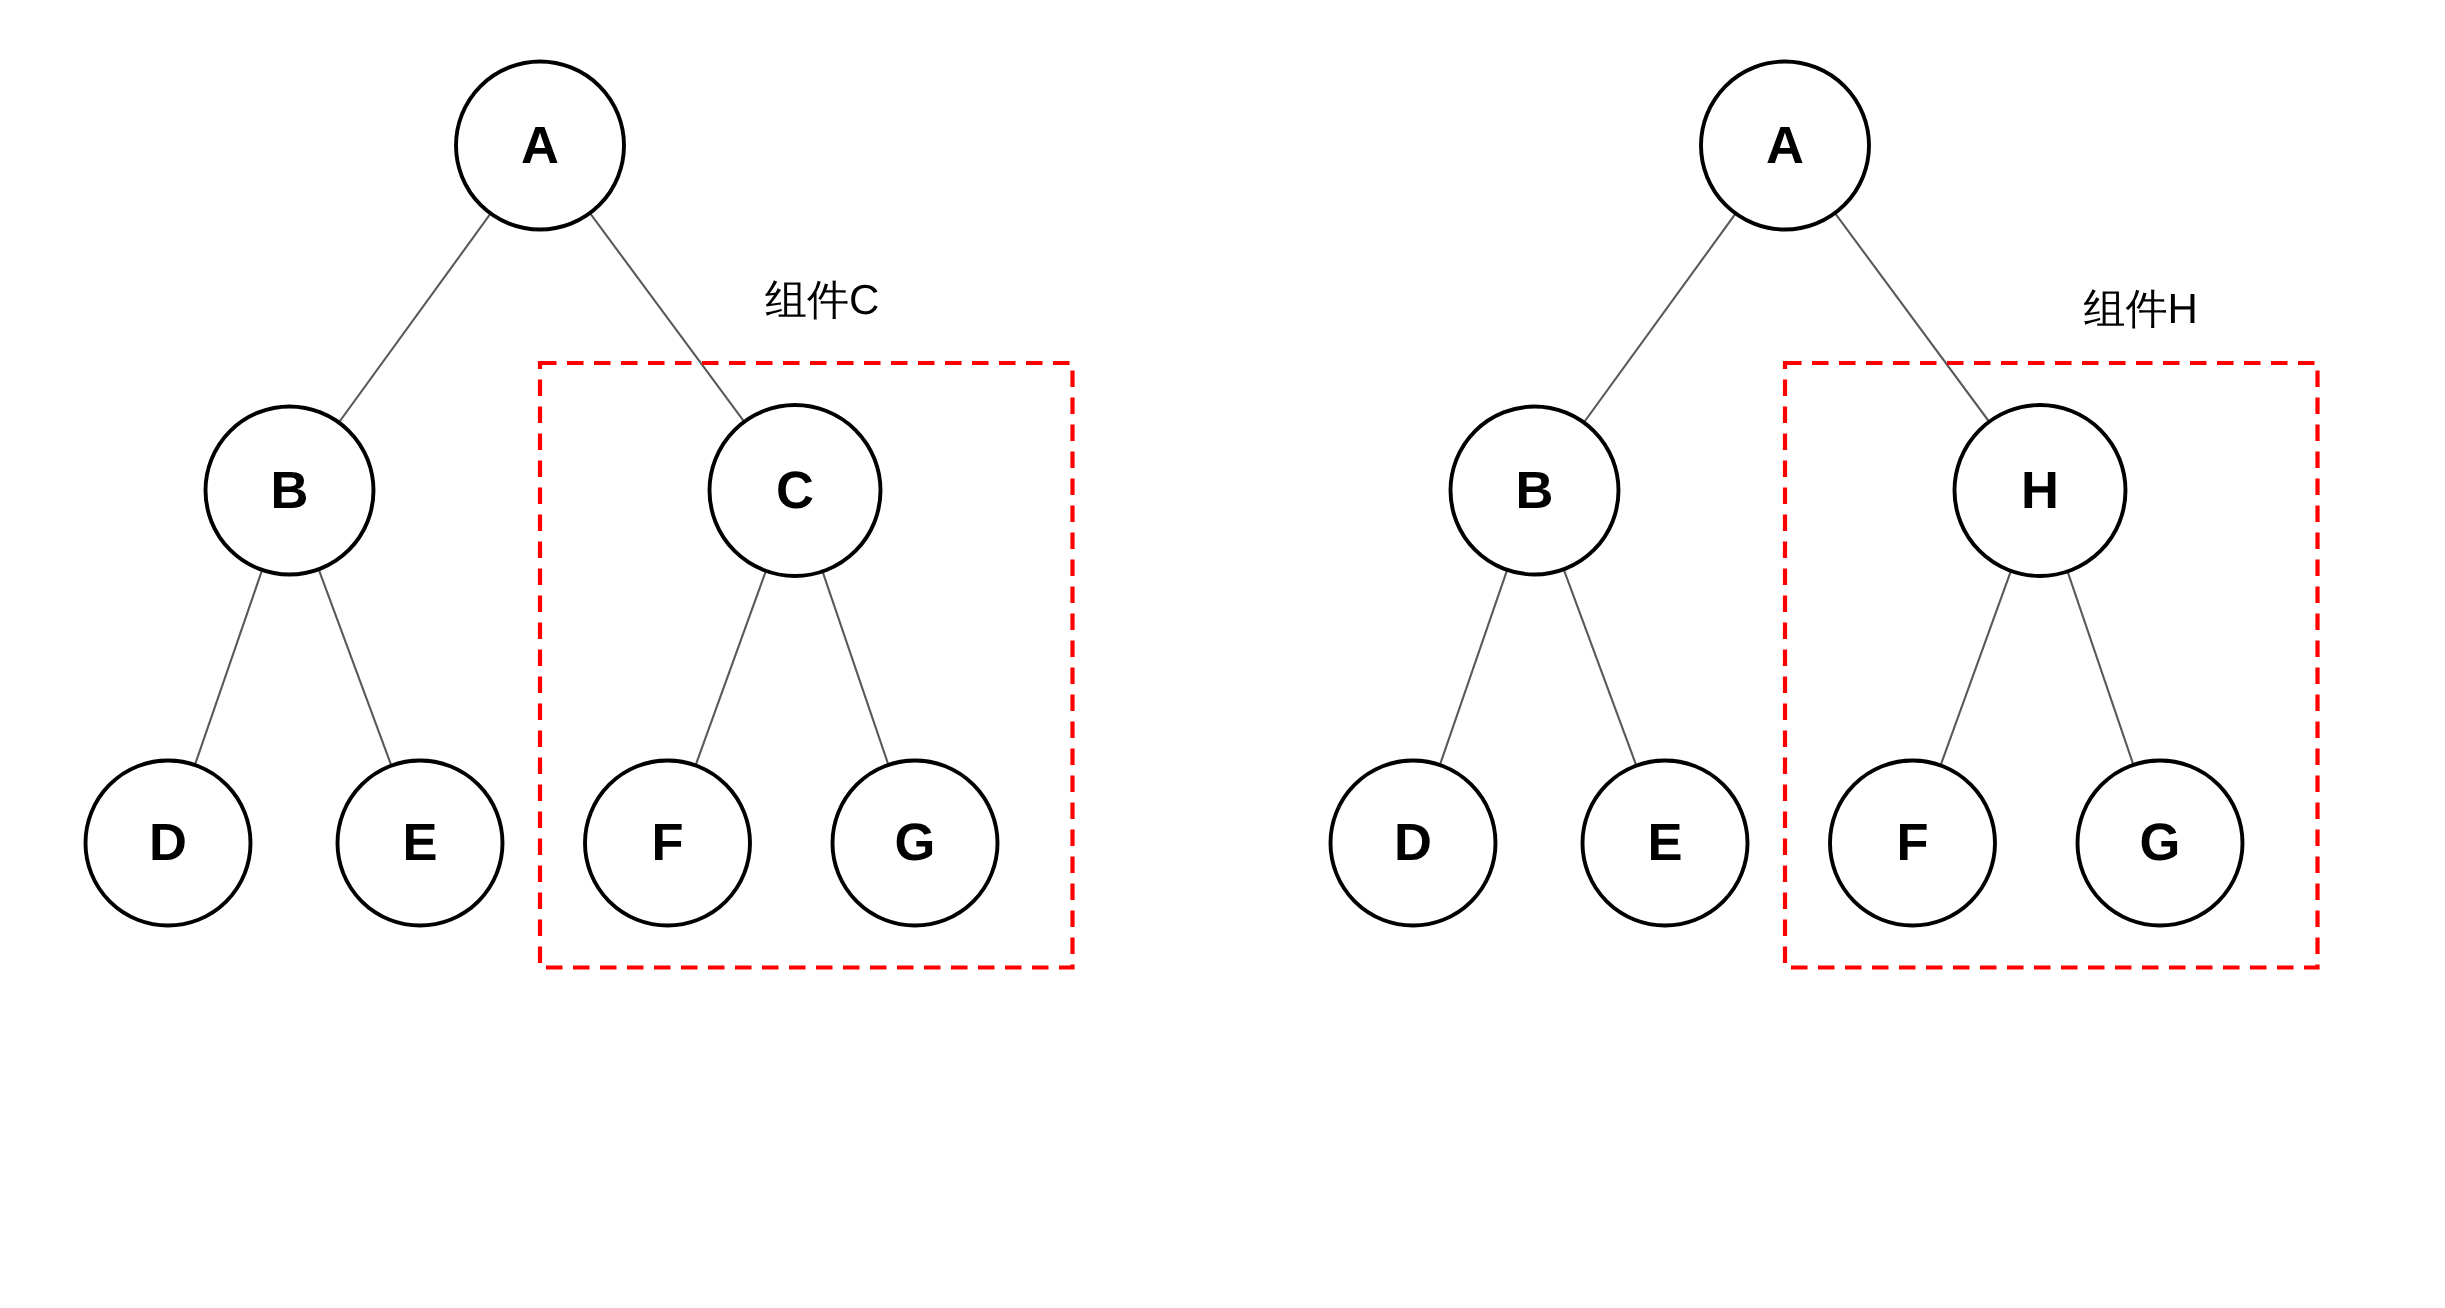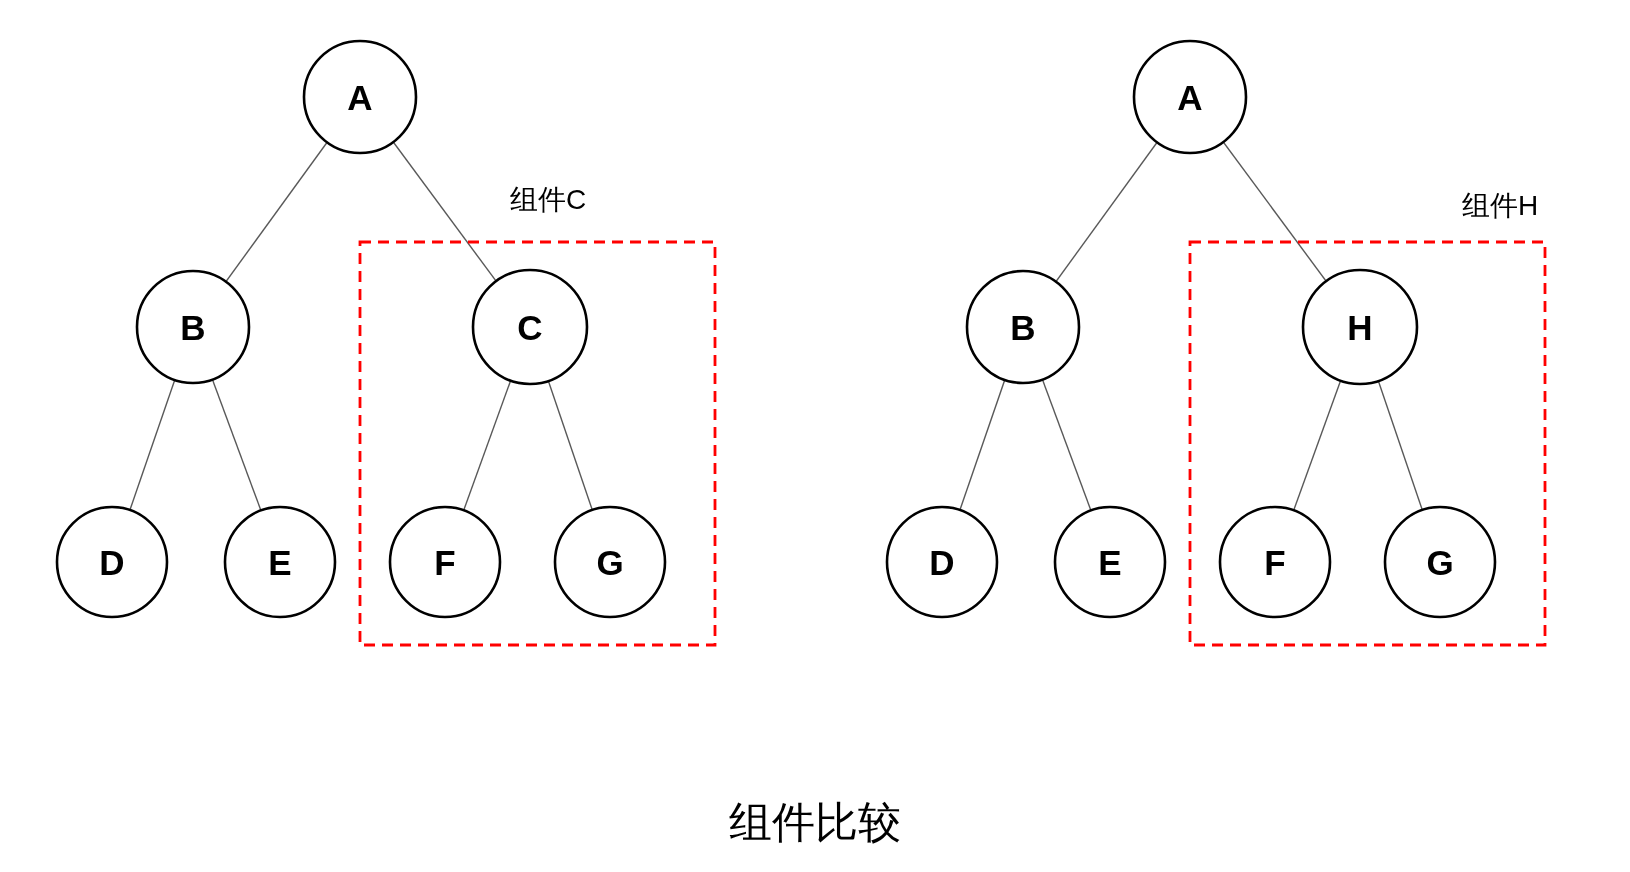--- a/index.html
+++ b/index.html
@@ -84,16 +84,15 @@
       <circle cx="1110" cy="562" r="55" fill="#ffffff" stroke="#000000" stroke-width="2.6"></circle>
       <text x="1110" y="562" text-anchor="middle" dominant-baseline="central" font-family="&quot;Liberation Sans&quot;, sans-serif" font-size="35" font-weight="600" fill="#000000">E</text>
       <circle cx="1275" cy="562" r="55" fill="#ffffff" stroke="#000000" stroke-width="2.6"></circle>
       <text x="1275" y="562" text-anchor="middle" dominant-baseline="central" font-family="&quot;Liberation Sans&quot;, sans-serif" font-size="35" font-weight="600" fill="#000000">F</text>
       <circle cx="1440" cy="562" r="55" fill="#ffffff" stroke="#000000" stroke-width="2.6"></circle>
       <text x="1440" y="562" text-anchor="middle" dominant-baseline="central" font-family="&quot;Liberation Sans&quot;, sans-serif" font-size="35" font-weight="600" fill="#000000">G</text>
     </svg>
 
   <div class="comp-label" id="comp-label-0" style="left: 510px; top: 186px;">组件C</div>
 
-  <div class="comp-label" id="comp-label-1" style="left: 1462px; top: 192px;">组件H</div>
+  <div class="comp-label" id="comp-label-1" style="left: 1389px; top: 192px;">组件H</div>
 
-  <div class="caption">组件比较</div>
 </div>
 
 </body></html>

